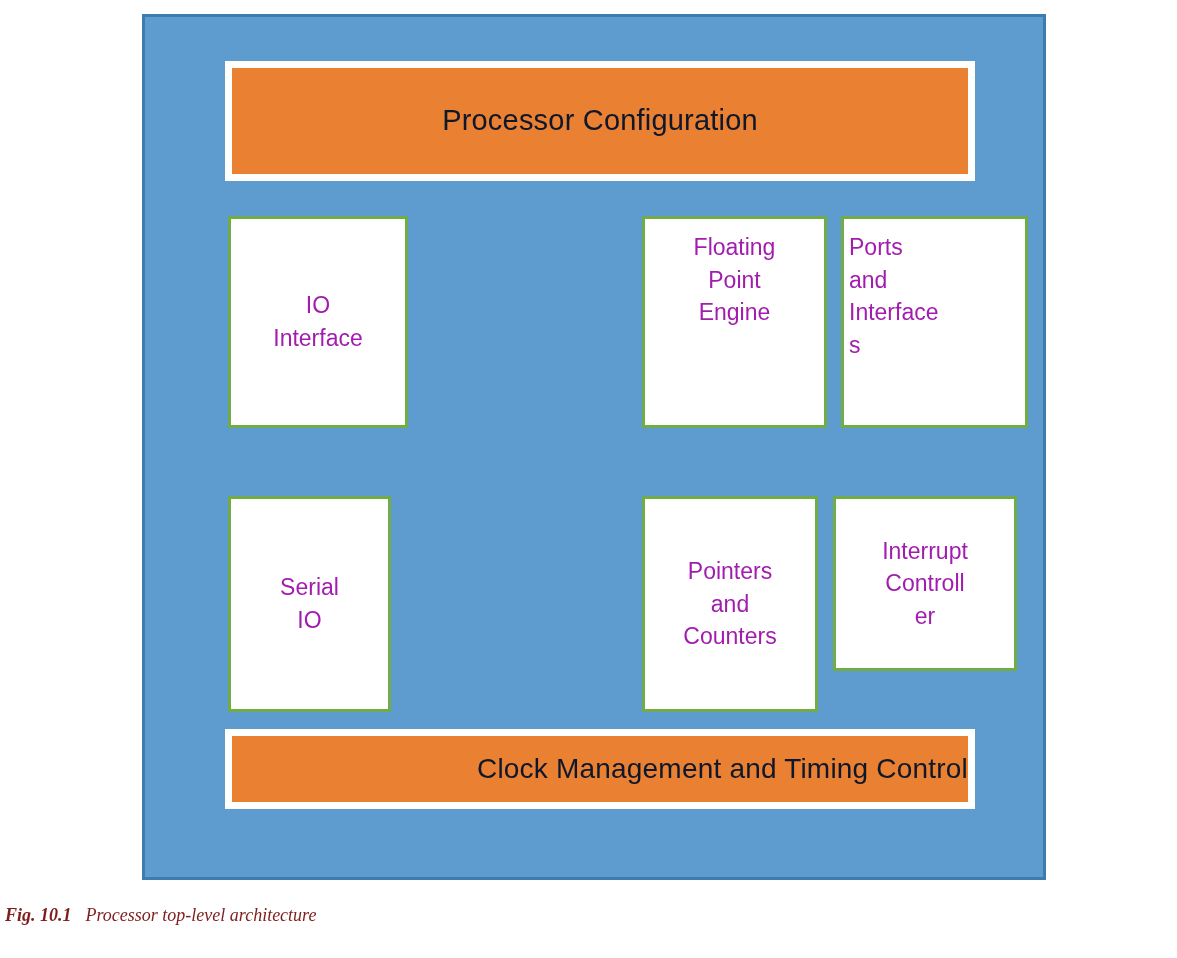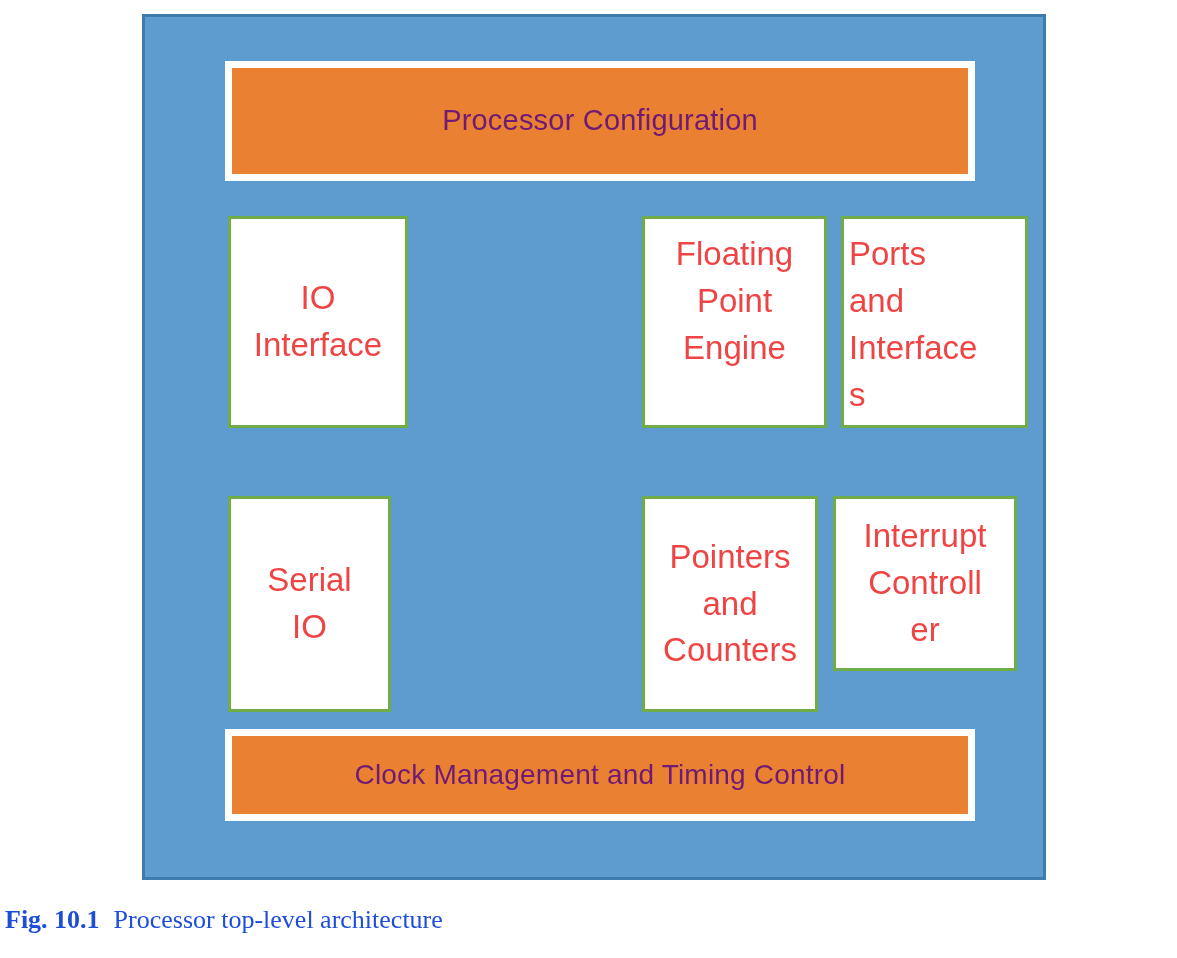--- a/index.html
+++ b/index.html
@@ -40,56 +40,57 @@
   .orange-bar {
     position: absolute;
     background: #E98032;
     border: 7px solid #FFFFFF;
     box-sizing: border-box;
     display: flex;
     align-items: center;
     justify-content: center;
   }
   .orange-bar .bar-label {
-    color: #701a75;
+    color: #0f172a;
     font-size: 29px;
     line-height: 1.1;
     letter-spacing: 0.2px;
     white-space: nowrap;
   }
 
   #bar-processor-configuration {
     left: 80px;
     top: 44px;
     width: 750px;
     height: 120px;
   }
   #bar-clock-management {
     left: 80px;
     top: 712px;
     width: 750px;
-    height: 92px;
+    height: 80px;
+    justify-content: flex-end;
   }
   #bar-clock-management .bar-label {
     font-size: 28px;
   }
 
   
   .block {
     position: absolute;
     background: #FFFFFF;
     border: 3px solid #70AD47;
     box-sizing: border-box;
     display: flex;
     flex-direction: column;
     justify-content: center;
   }
   .block .block-label {
-    color: #ef4444;
-    font-size: 33px;
+    color: #a21caf;
+    font-size: 23px;
     line-height: 1.42;
     padding: 0 10px;
   }
   .block.center .block-label { text-align: center; }
   .block.left   .block-label { text-align: left; padding-left: 5px; }
   .block.top    { justify-content: flex-start; padding-top: 12px; }
 
   
   #block-io-interface        { left: 83px;  top: 199px; width: 180px; height: 212px; }
   #block-alu                 { left: 288px; top: 200px; width: 178px; height: 210px; }
@@ -102,23 +103,24 @@
   #block-pointers-counters   { left: 497px; top: 479px; width: 176px; height: 216px; }
   #block-interrupt-controller{ left: 688px; top: 479px; width: 184px; height: 175px; }
 
   
   #figure-caption {
     position: absolute;
     left: 5px;
     top: 905px;
     width: 1100px;
     font-family: "Liberation Serif", serif;
-    font-size: 26px;
-    color: #1d4ed8;
+    font-size: 18px;
+    color: #7f1d1d;
     white-space: nowrap;
+    font-style: italic;
   }
   #figure-caption .caption-number {
     font-weight: bold;
     margin-right: 14px;
   }
 </style>
 </head>
 <body>
 
 <div id="figure-canvas">

